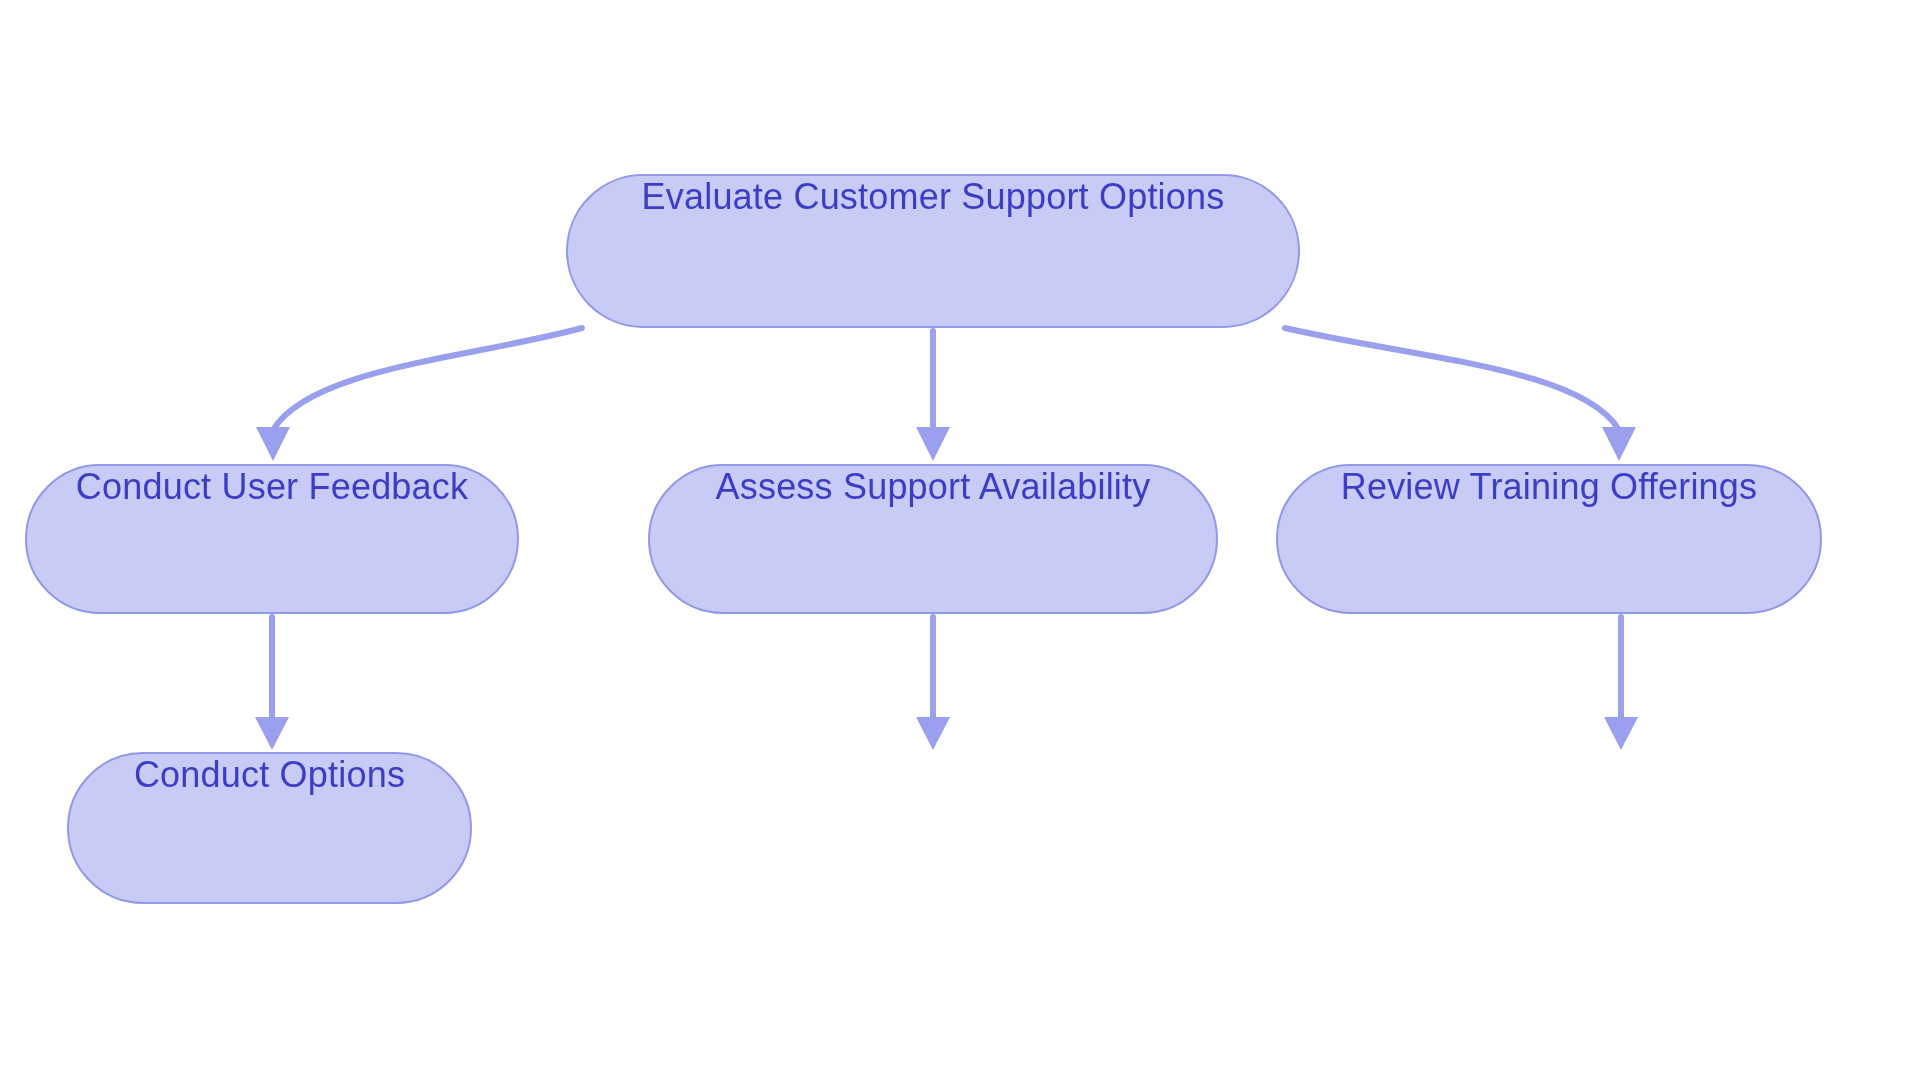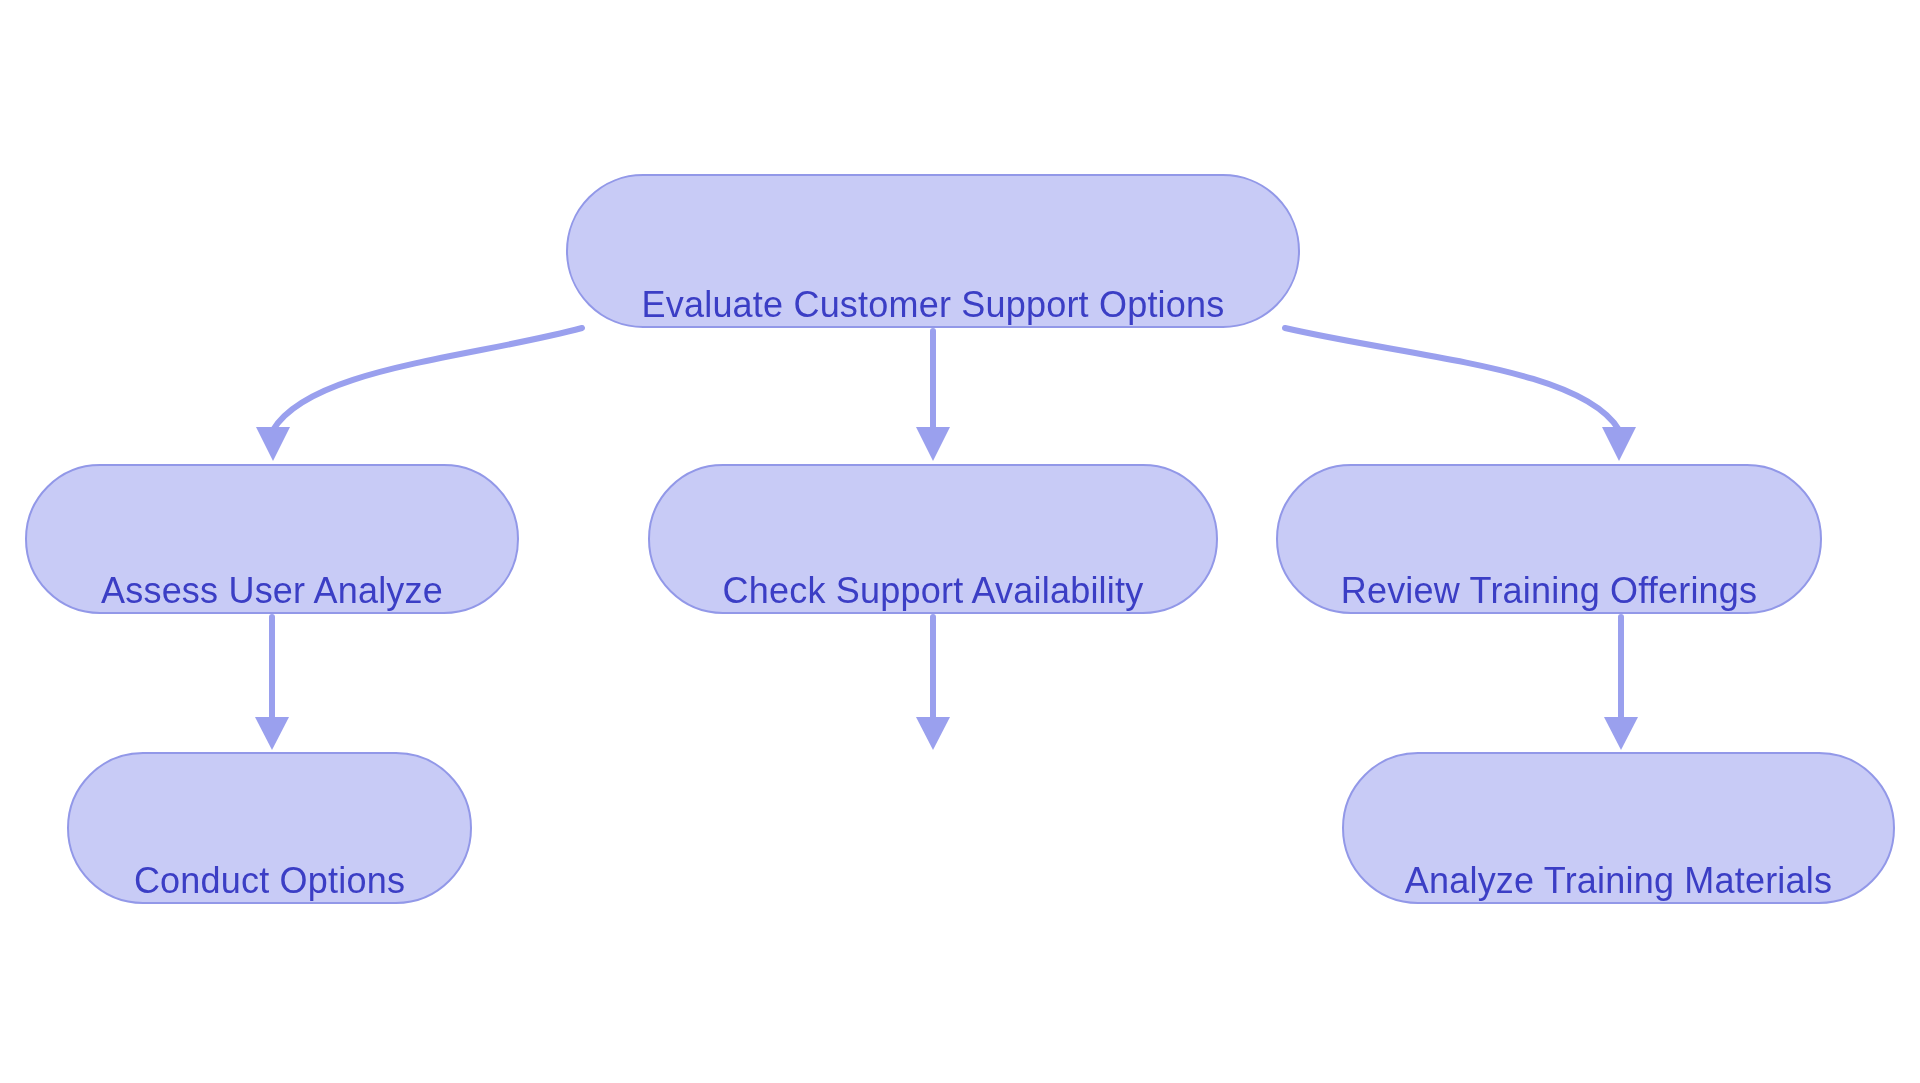--- a/index.html
+++ b/index.html
@@ -33,21 +33,21 @@
     fill: #9aa0ee;
     stroke: none;
   }
   .node {
     position: absolute;
     box-sizing: border-box;
     background: #c8cbf6;
     border: 2px solid #9298e8;
     border-radius: 80px;
     display: flex;
-    align-items: flex-end;
+    align-items: flex-start;
     justify-content: center;
     text-align: center;
     color: #3b3ec5;
     font-size: 36px;
     letter-spacing: 0.2px;
     white-space: nowrap;
   }
   .node-root      { left: 566px;  top: 174px; width: 734px; height: 154px; }
   .node-assess    { left: 25px;   top: 464px; width: 494px; height: 150px; }
   .node-check     { left: 648px;  top: 464px; width: 570px; height: 150px; }
@@ -92,33 +92,30 @@
       <path d="M 1621 617 L 1621 719"></path>
       <polygon points="1604,717 1638,717 1621,750"></polygon>
     </g>
   </svg>
 
   <div class="node node-root">
     <span>Evaluate Customer Support Options</span>
   </div>
 
   <div class="node node-assess">
-    <span>Assess User Analyze</span>
+    <span>Conduct User Feedback</span>
   </div>
 
   <div class="node node-check">
-    <span>Check Support Availability</span>
+    <span>Assess Support Availability</span>
   </div>
 
   <div class="node node-review">
     <span>Review Training Offerings</span>
   </div>
 
   <div class="node node-surveys">
     <span>Conduct Options</span>
   </div>
 
 
-  <div class="node node-materials">
-    <span>Analyze Training Materials</span>
-  </div>
 
 </div>
 
 </body></html>

